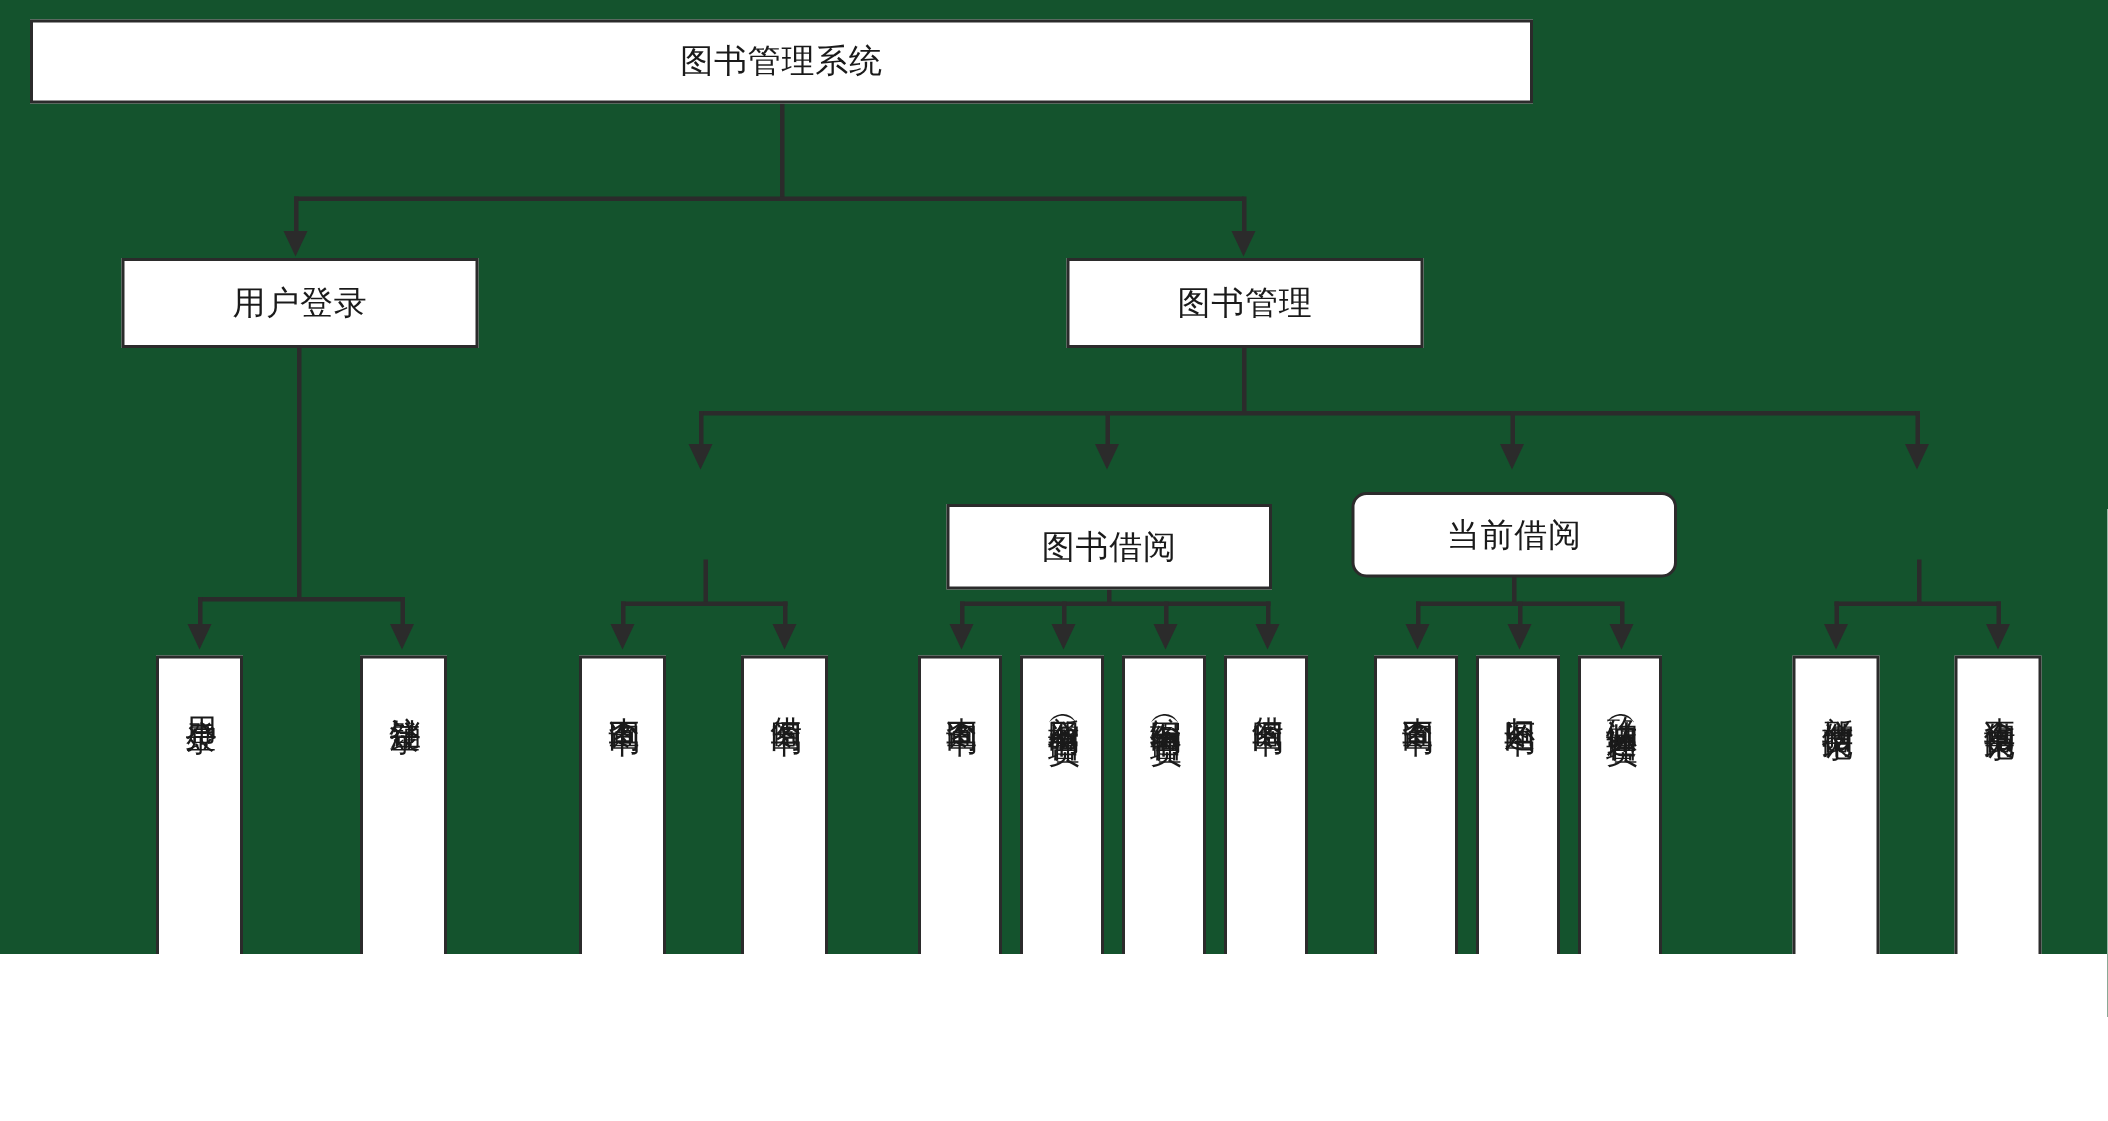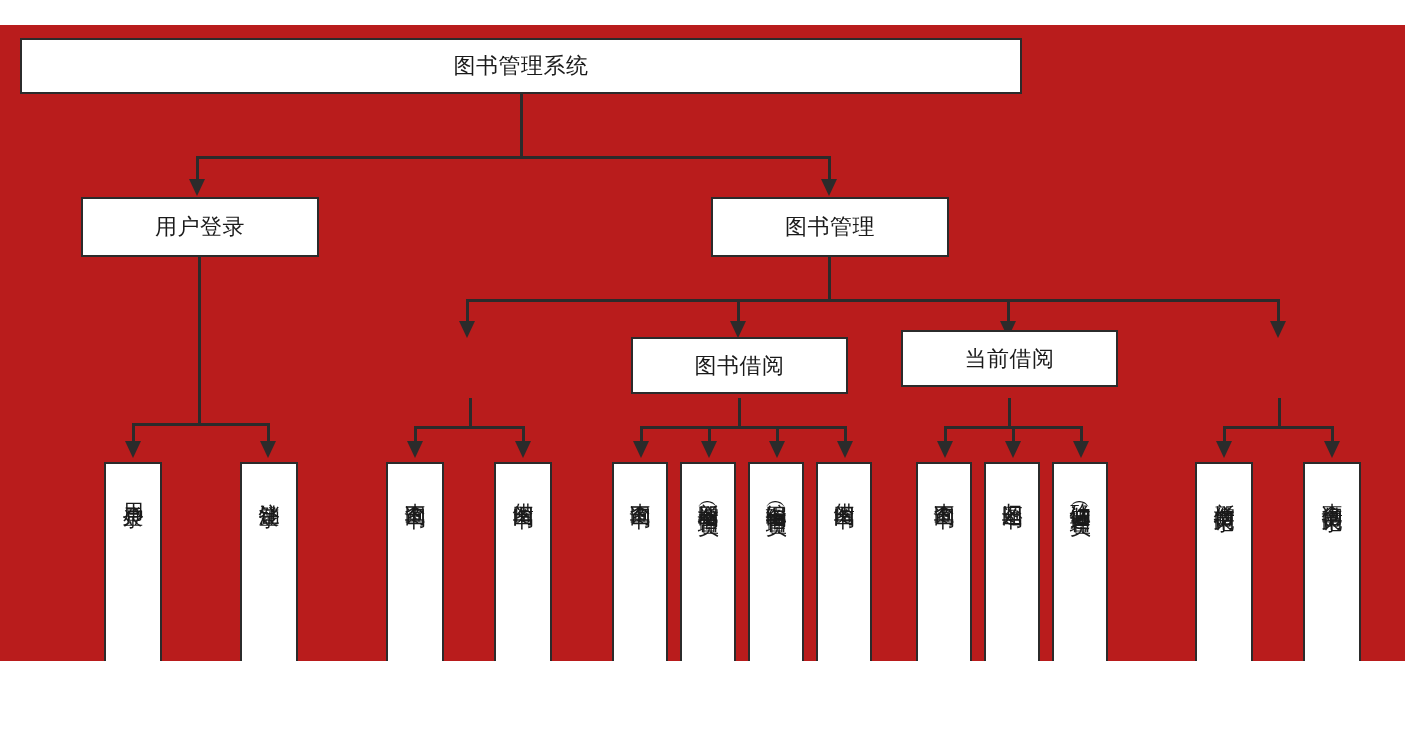--- a/index.html
+++ b/index.html
@@ -8,23 +8,22 @@
     padding: 0;
     background: #ffffff;
   }
   body {
     font-family: "Liberation Sans", "DejaVu Sans", sans-serif;
   }
   #canvas {
     position: relative;
     width: 1405px;
     height: 636px;
-    background: #b91c1c;
+    background: #14532d;
     overflow: hidden;
-    margin-top: 25px;
   }
   
   .node {
     position: absolute;
     box-sizing: border-box;
     border: 2.5px solid #2b2b2b;
     background: #ffffff;
     color: #1a1a1a;
     display: flex;
     align-items: center;
@@ -120,24 +119,24 @@
 
   <div class="edge v" style="left:466px; top:274px; height:24px;"></div>
   <div class="arrow" style="left:459px; top:296px;"></div>
   <div class="edge v" style="left:737px; top:274px; height:24px;"></div>
   <div class="arrow" style="left:730px; top:296px;"></div>
   <div class="edge v" style="left:1007px; top:274px; height:24px;"></div>
   <div class="arrow" style="left:1000px; top:296px;"></div>
   <div class="edge v" style="left:1277px; top:274px; height:24px;"></div>
   <div class="arrow" style="left:1270px; top:296px;"></div>
 
-  <div class="node" style="left:631px; top:312px; width:217px; height:57px;">
+  <div class="node" style="left:631px; top:336px; width:217px; height:57px;">
     <span class="label">图书借阅</span>
   </div>
-  <div class="node" style="left:901px; top:305px; width:217px; height:57px;">
+  <div class="node" style="left:901px; top:328px; width:217px; height:57px;border-radius:10px;">
     <span class="label">当前借阅</span>
   </div>
 
   <div class="edge v" style="left:469px; top:373px; height:30px;"></div>
   <div class="edge h" style="left:414px; top:401px; width:111px;"></div>
   <div class="edge v" style="left:414px; top:401px; height:17px;"></div>
   <div class="arrow" style="left:407px; top:416px;"></div>
   <div class="edge v" style="left:522px; top:401px; height:17px;"></div>
   <div class="arrow" style="left:515px; top:416px;"></div>
 

